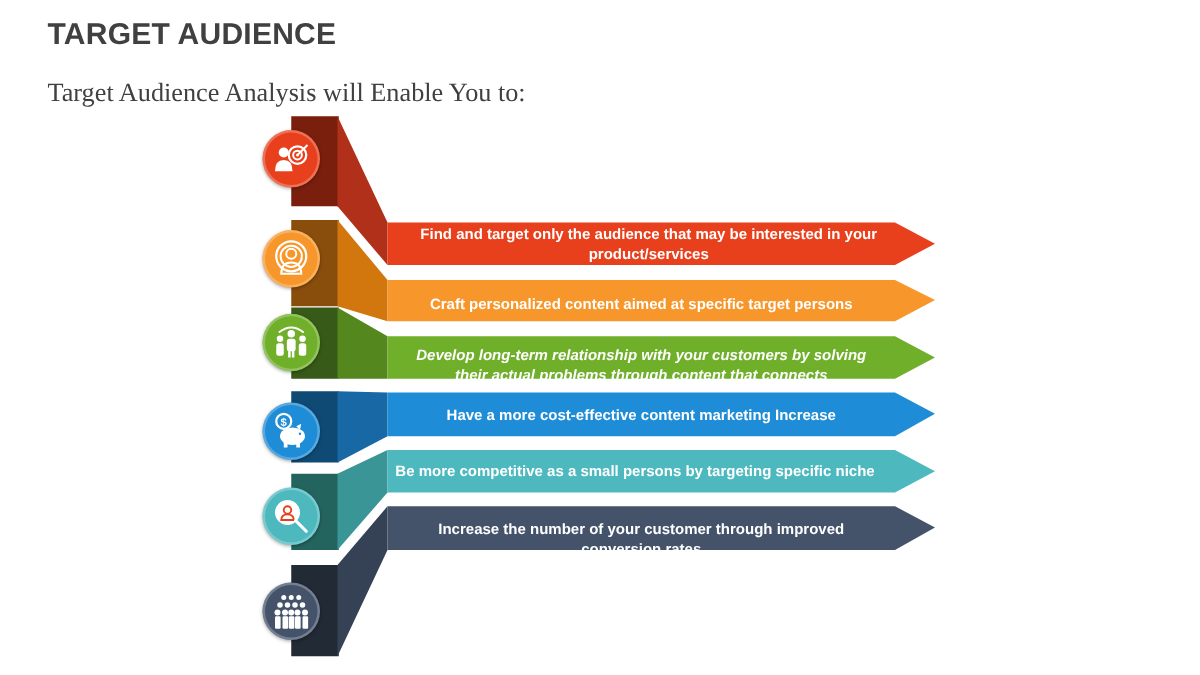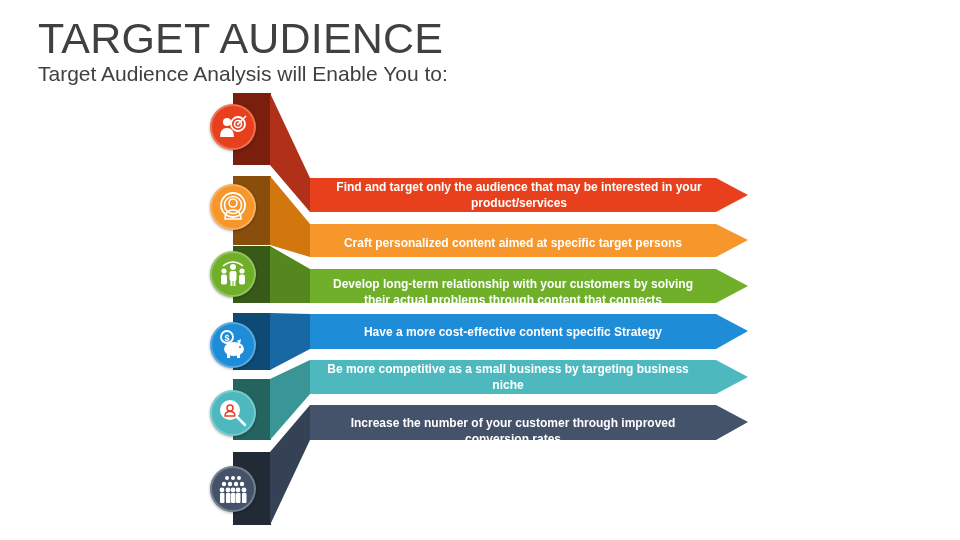--- a/index.html
+++ b/index.html
@@ -1,19 +1,19 @@
 <!DOCTYPE html>
 <html><head>
 <meta charset="utf-8">
 <style>
   * { margin:0; padding:0; box-sizing:border-box; }
   html, body { width:960px; height:540px; background:#ffffff; overflow:hidden; }
   body { position:relative; font-family:"Liberation Sans", sans-serif; }
-  .title { position:absolute; left:38px; top:14px; font-size:43px; font-weight:normal; color:#404040; letter-spacing:0.2px;text-align:center; }
-  .subtitle { position:absolute; left:38px; top:62px; font-size:21px; color:#404040; }
+  .title { position:absolute; left:38px; top:14px; font-size:24px; font-weight:bold; color:#404040; letter-spacing:0.2px;text-align:center; }
+  .subtitle { position:absolute; left:38px; top:62px; font-size:21px; color:#404040;font-family:Liberation Serif, serif; }
   svg.diagram { position:absolute; left:0; top:0; }
   .arrow-text { position:absolute; display:flex; align-items:center; justify-content:center; text-align:center;
     color:#ffffff; font-size:12px; font-weight:bold; line-height:16px; padding:0 10px; }
   .icon-circle { position:absolute; width:46px; height:46px; border-radius:50%; display:flex; align-items:center; justify-content:center;
     box-shadow: 0 0 0 2px rgba(255,255,255,0.25) inset, 0 1px 3px rgba(0,0,0,0.35); }
 </style>
 </head>
 <body>
 
 <div class="title">TARGET AUDIENCE</div>
@@ -53,23 +53,23 @@
 
   <g>
     <rect x="233" y="452" width="38" height="73" fill="#222A36"></rect>
     <polygon points="270,452 310,405 310,440 270,525" fill="#354255"></polygon>
     <polygon points="310,405 716,405 748,422 716,440 310,440" fill="#44536A"></polygon>
   </g>
 </svg>
 
 <div class="arrow-text" style="left:316px;top:178px;width:406px;height:34px;">Find and target only the audience that may be interested in your product/services</div>
 <div class="arrow-text" style="left:310px;top:224px;width:406px;height:38px;">Craft personalized content aimed at specific target persons</div>
-<div class="arrow-text" style="left:310px;top:269px;width:406px;height:46px;">Develop long-term relationship with your customers by solving their actual problems through content that connects</div>
-<div class="arrow-text" style="left:310px;top:314px;width:406px;height:35px;">Have a more cost-effective content specific Strategy</div>
-<div class="arrow-text" style="left:300px;top:360px;width:416px;height:34px;">Be more competitive as a small business by targeting  business niche</div>
+<div class="arrow-text" style="left:310px;top:269px;width:406px;height:46px;font-style:italic;">Develop long-term relationship with your customers by solving their actual problems through content that connects</div>
+<div class="arrow-text" style="left:310px;top:314px;width:406px;height:35px;">Have a more cost-effective content marketing Increase</div>
+<div class="arrow-text" style="left:300px;top:360px;width:416px;height:34px;">Be more competitive as a small persons by targeting  specific niche</div>
 <div class="arrow-text" style="left:310px;top:405px;width:406px;height:51px;">Increase the number of your customer through improved conversion rates</div>
 
 <div class="icon-circle" style="left:210px;top:104px;background:#E8401C;">
   <svg width="30" height="30" viewBox="0 0 30 30">
     <circle cx="9" cy="10" r="4" fill="#fff"></circle>
     <path d="M2 25 Q2 16 9 16 Q16 16 16 25 Z" fill="#fff"></path>
     <circle cx="20" cy="12" r="7" fill="none" stroke="#fff" stroke-width="1.8"></circle>
     <circle cx="20" cy="12" r="3.5" fill="none" stroke="#fff" stroke-width="1.6"></circle>
     <circle cx="20" cy="12" r="1.2" fill="#fff"></circle>
     <line x1="20" y1="12" x2="28" y2="4" stroke="#fff" stroke-width="1.6"></line>

